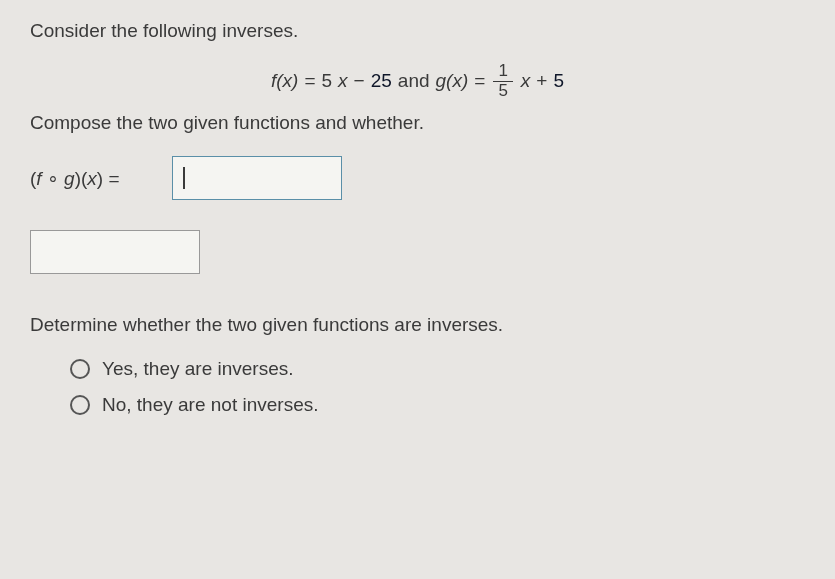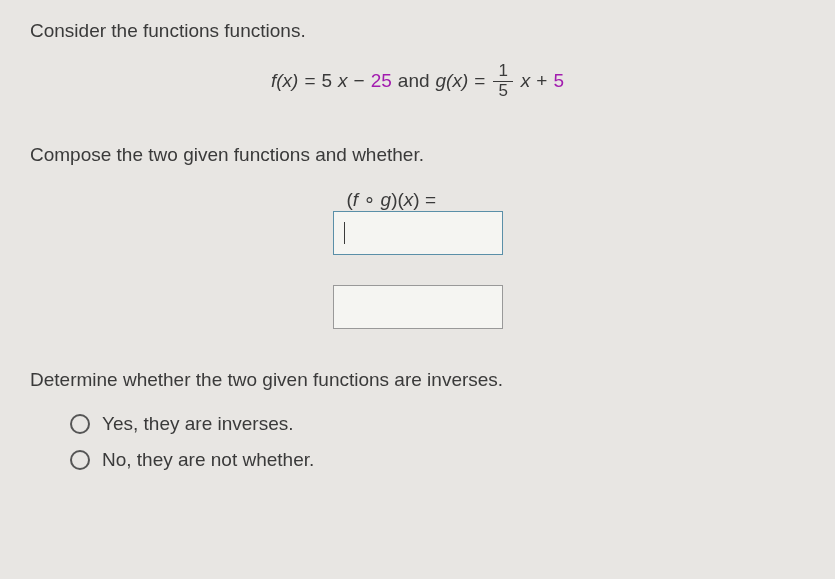--- a/index.html
+++ b/index.html
@@ -16,28 +16,28 @@
       padding: 20px 30px;
       position: relative;
     }
     .problem-text {
       font-size: 19px;
       margin-bottom: 20px;
     }
     .equation-row {
       font-size: 19px;
       text-align: center;
-      margin: 18px 0 44px 0;
+      margin: 18px 0 12px 0;
       display: flex;
       align-items: center;
       justify-content: center;
       gap: 6px;
     }
     .num-teal {
-      color: #a21caf;
+      color: #0f172a;
     }
     .fraction {
       display: inline-flex;
       flex-direction: column;
       align-items: center;
       vertical-align: middle;
       margin: 0 2px;
       line-height: 1.1;
     }
     .fraction .num {
@@ -51,21 +51,20 @@
     }
     .section-text {
       font-size: 19px;
       margin-bottom: 22px;
     }
     .input-row {
       display: flex;
       align-items: center;
       margin-bottom: 30px;
       font-size: 19px;
-      flex-direction: column;
     }
     .input-label {
       font-style: italic;
       margin-right: 12px;
       min-width: 130px;
     }
     .input-label .op {
       font-style: normal;
     }
     .input-box {
@@ -109,21 +108,21 @@
       margin-right: 12px;
       background: transparent;
     }
     .italic {
       font-style: italic;
     }
   </style>
 </head>
 <body>
 
-<div class="problem-text">Consider the functions functions.</div>
+<div class="problem-text">Consider the following inverses.</div>
 
 <div class="equation-row">
   <span class="italic">f(x)</span>
   <span>=</span>
   <span>5</span>
     <span class="italic">x</span>
   <span> − </span>
   <span class="num-teal">25</span>
   <span> and </span>
   <span class="italic">g(x)</span>
@@ -157,16 +156,16 @@
 
 <div class="question-block">
   <div class="section-text">Determine whether the two given functions are inverses.</div>
   <div class="radio-group">
     <div class="radio-row">
       <div class="radio-circle"></div>
       <span>Yes, they are inverses.</span>
     </div>
     <div class="radio-row">
       <div class="radio-circle"></div>
-      <span>No, they are not whether.</span>
+      <span>No, they are not inverses.</span>
     </div>
   </div>
 </div>
 
 </body></html>

